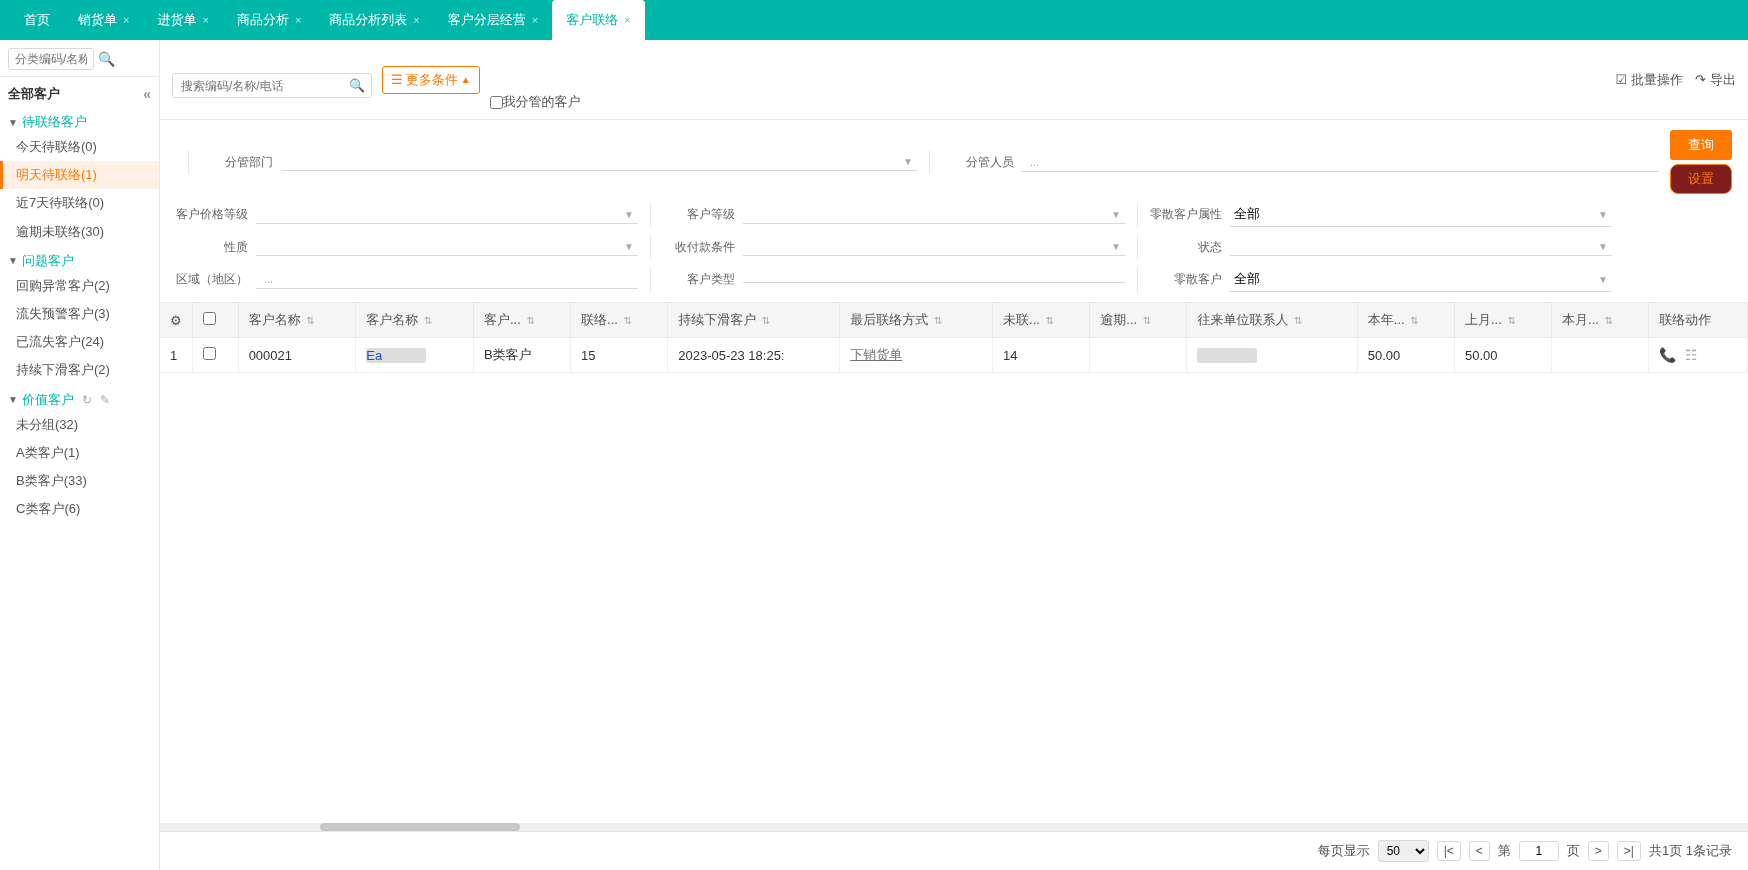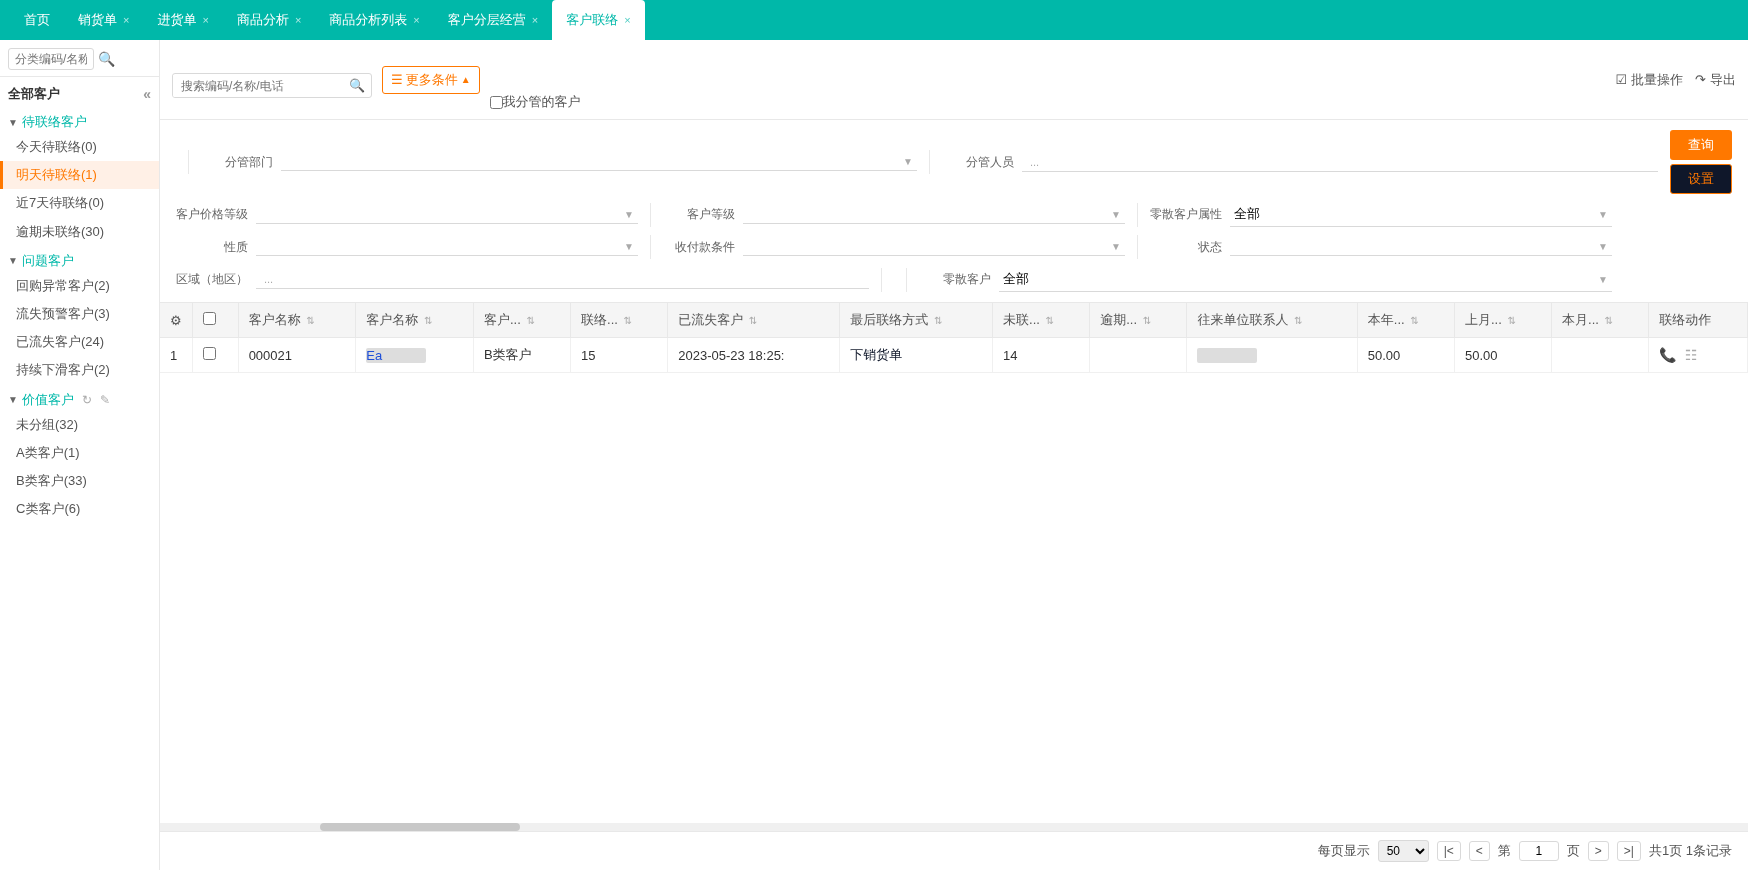--- a/index.html
+++ b/index.html
@@ -228,24 +228,24 @@
     .query-btn {
       background: #ff7800;
       color: #fff;
       border: none;
       border-radius: 3px;
       padding: 6px 18px;
       cursor: pointer;
       font-size: 13px;
     }
     .reset-btn {
-      background: #0f172a;
+      background: #7f1d1d;
       color: #ff7800;
       border: 1px solid #ff7800;
-      border-radius: 3px;
+      border-radius: 8px;
       padding: 5px 16px;
       cursor: pointer;
       font-size: 13px;
     }
     .filter-actions {
       display: flex;
       flex-direction: column;
       gap: 4px;
       margin-left: 12px;
     }
@@ -277,21 +277,21 @@
     }
     thead th .col-sort { color: #aaa; font-size: 10px; margin-left: 2px; cursor: pointer; }
     tbody tr { border-bottom: 1px solid #f0f0f0; }
     tbody td {
       padding: 8px 10px;
       color: #333;
       vertical-align: middle;
       white-space: nowrap;
       border-right: 1px solid #f0f0f0;
     }
-    .link-text { color: #0f172a; cursor: pointer; }
+    .link-text { color: #737373; text-decoration: underline; cursor: pointer; }
     .action-icons { display: flex; gap: 8px; align-items: center; }
     .action-icon { color: #aaa; cursor: pointer; font-size: 14px; }
 
     
     .gear-cell { width: 32px; text-align: center; }
 
     
     .table-footer {
       background: #fff;
       border-top: 1px solid #e8e8e8;
@@ -550,20 +550,25 @@
       </div>
 
       <div class="filter-row">
         <div class="filter-field">
           <span class="filter-label">区域（地区）</span>
           <div class="filter-select-wrapper">
             <span class="filter-more">...</span>
           </div>
         </div>
         <div class="filter-divider"></div>
+        <div class="filter-field">
+          <span class="filter-label">客户类型</span>
+          <div class="filter-select-wrapper">
+          </div>
+        </div>
         <div class="filter-divider"></div>
         <div class="filter-field">
           <span class="filter-label">零散客户</span>
           <div class="filter-select-wrapper">
             <span>全部</span>
             <span class="down-arrow">▼</span>
           </div>
         </div>
         <div style="width: 120px;"></div>
       </div>
@@ -585,21 +590,21 @@
             </th>
             <th>
               <span>客户...</span>
               <span class="col-sort">⇅</span>
             </th>
             <th>
               <span>联络...</span>
               <span class="col-sort">⇅</span>
             </th>
             <th>
-              <span>已流失客户</span>
+              <span>持续下滑客户</span>
               <span class="col-sort">⇅</span>
             </th>
             <th>
               <span>最后联络方式</span>
               <span class="col-sort">⇅</span>
             </th>
             <th>
               <span>未联...</span>
               <span class="col-sort">⇅</span>
             </th>

